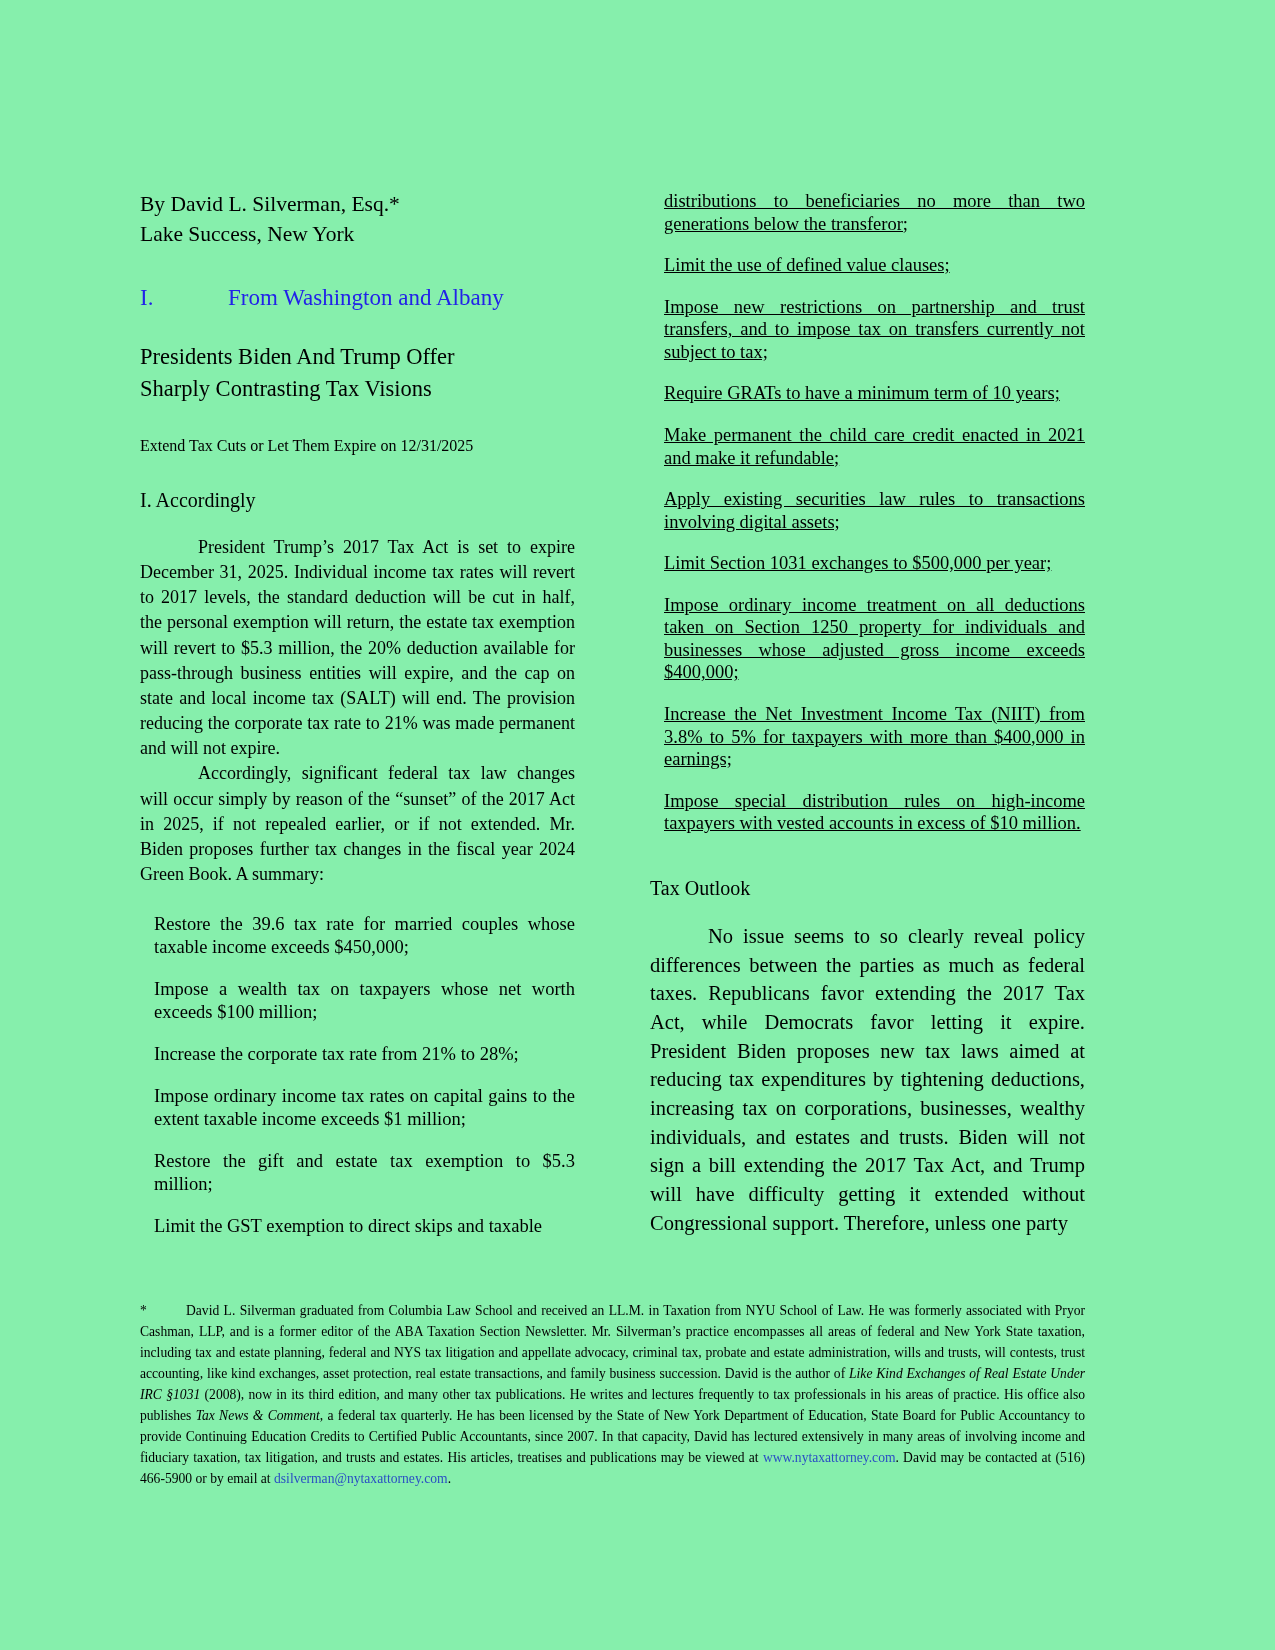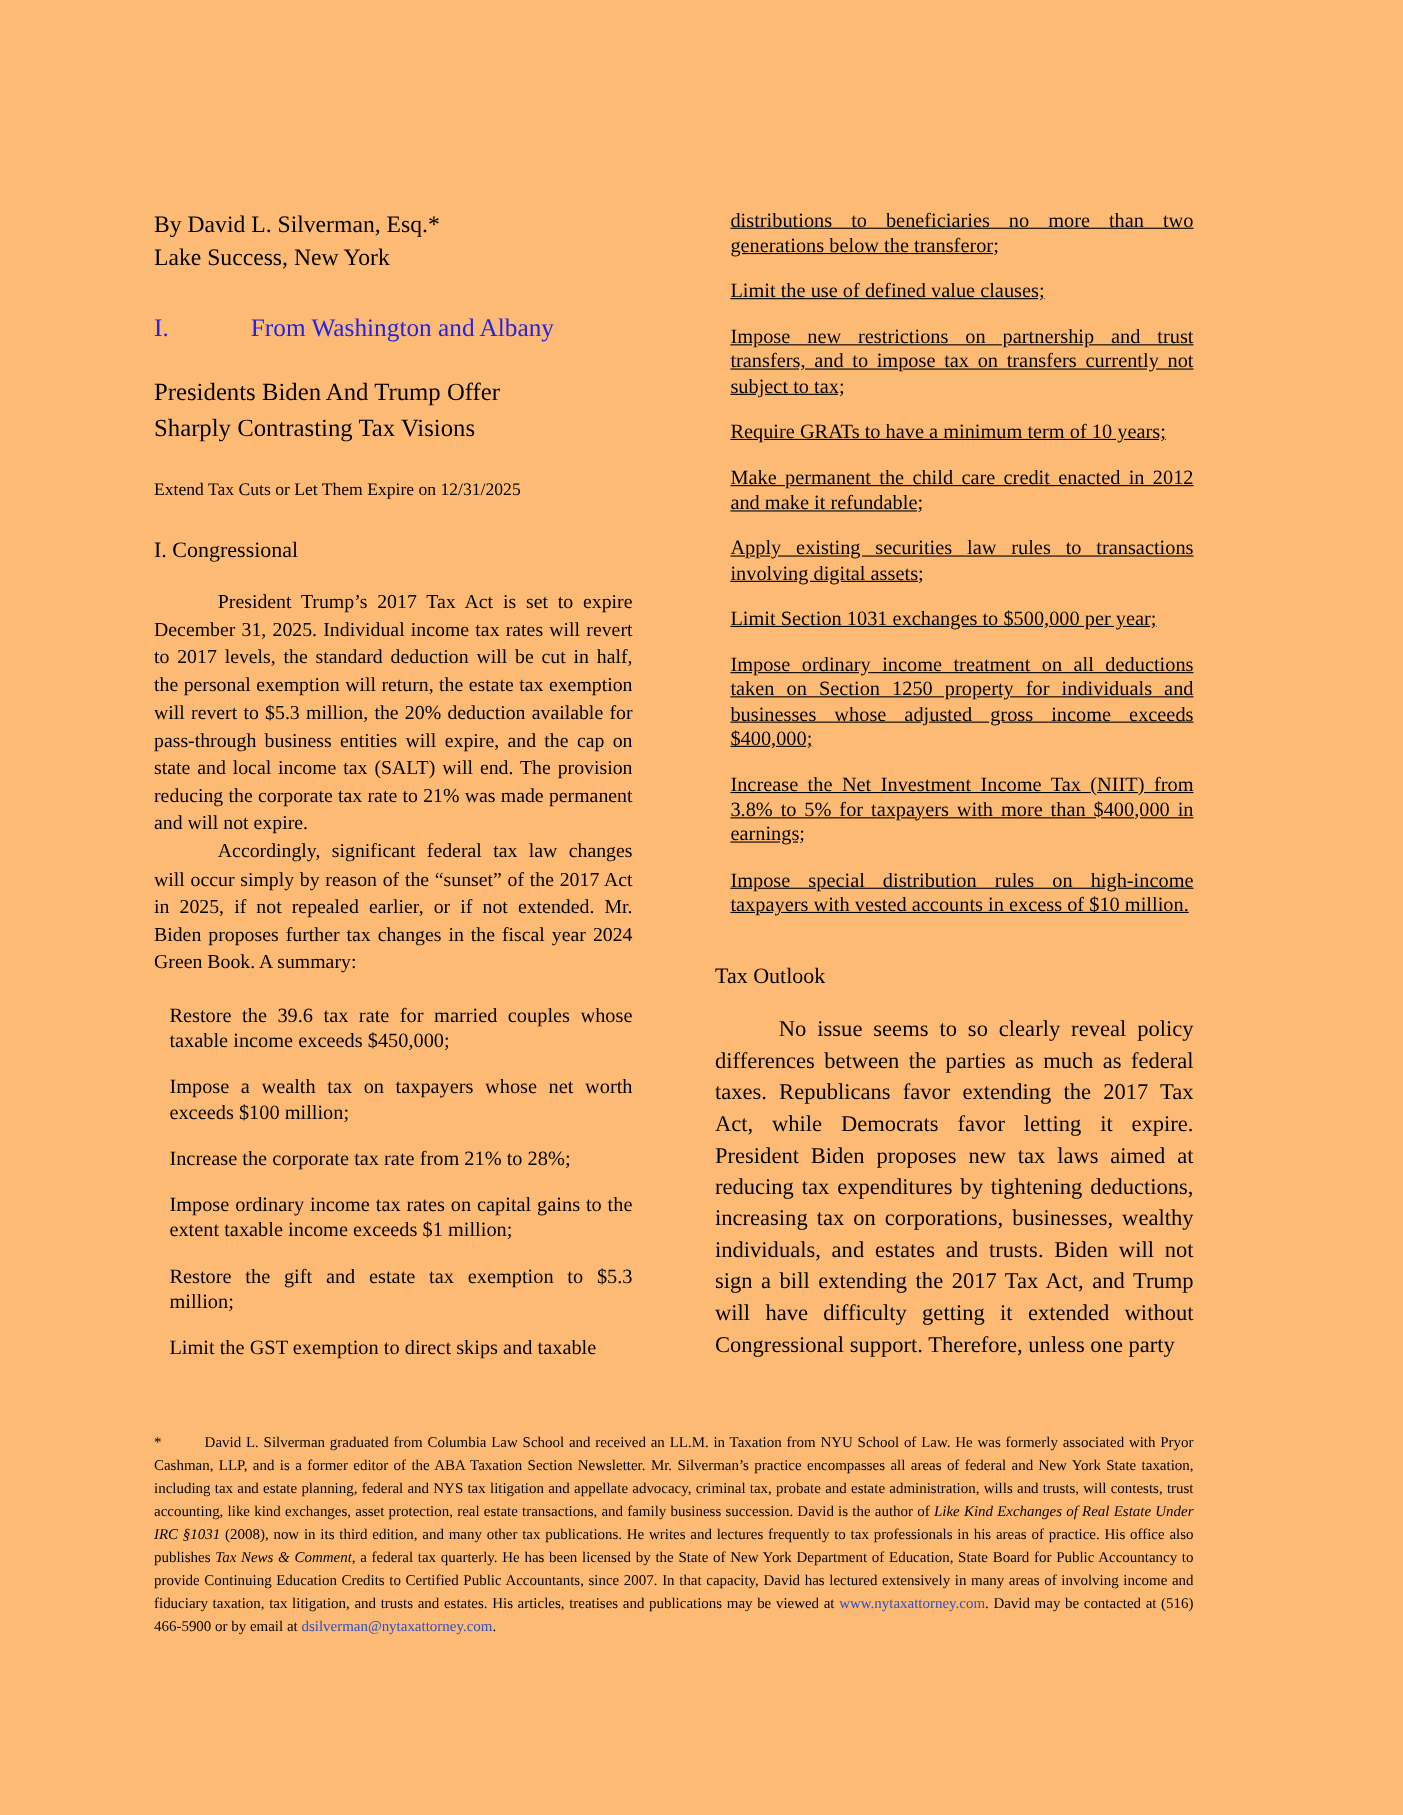--- a/index.html
+++ b/index.html
@@ -4,21 +4,21 @@
 <style>
   html, body {
     margin: 0;
     padding: 0;
     background: #ffffff;
   }
   .page {
     position: relative;
     width: 1275px;
     height: 1650px;
-    background: #fdba74;
+    background: #86efac;
     font-family: "Liberation Serif", "DejaVu Serif", serif;
     color: #000000;
     overflow: hidden;
     box-sizing: border-box;
   }
 
   .columns {
     position: absolute;
     left: 140px;
     top: 190px;
@@ -160,21 +160,21 @@
         <span class="title">From Washington and Albany</span>
       </div>
 
       <div class="article-title">
         <div>Presidents Biden And Trump Offer</div>
         <div>Sharply Contrasting Tax Visions</div>
       </div>
 
       <div class="deck">Extend Tax Cuts or Let Them Expire on 12/31/2025</div>
 
-      <div class="subhead">I.  Congressional</div>
+      <div class="subhead">I.  Accordingly</div>
 
       <p class="body-p">President Trump’s 2017 Tax Act is set to expire December 31, 2025. Individual income tax rates will revert to 2017 levels, the standard deduction will be cut in half, the personal exemption will return, the estate tax exemption will revert to $5.3 million, the 20% deduction available for pass-through business entities will expire, and the cap on state and local income tax (SALT) will end. The provision reducing the corporate tax rate to 21% was made permanent and will not expire.</p>
       <p class="body-p tight">Accordingly, significant federal tax law changes will occur simply by reason of the “sunset” of the 2017 Act in 2025, if not repealed earlier, or if not extended. Mr. Biden proposes further tax changes in the fiscal year 2024 Green Book. A summary:</p>
 
       <ul class="bullets">
         <li>Restore the 39.6 tax rate for married couples whose taxable income exceeds $450,000;</li>
         <li>Impose a wealth tax on taxpayers whose net worth exceeds $100 million;</li>
         <li>Increase the corporate tax rate from 21% to 28%;</li>
         <li>Impose ordinary income tax rates on capital gains to the extent taxable income exceeds $1 million;</li>
         <li>Restore the gift and estate tax exemption to $5.3 million;</li>
@@ -183,21 +183,21 @@
 
     </div>
 
     <div class="col">
 
       <ul class="rbullets">
         <li>distributions to beneficiaries no more than two generations below the transferor;</li>
         <li>Limit the use of defined value clauses;</li>
         <li>Impose new restrictions on partnership and trust transfers, and to impose tax on transfers currently not subject to tax;</li>
         <li>Require GRATs to have a minimum term of 10 years;</li>
-        <li>Make permanent the child care credit enacted in 2012 and make it refundable;</li>
+        <li>Make permanent the child care credit enacted in 2021 and make it refundable;</li>
         <li>Apply existing securities law rules to transactions involving digital assets;</li>
         <li>Limit  Section 1031 exchanges to $500,000 per year;</li>
         <li>Impose ordinary income treatment on all deductions taken on Section 1250 property for individuals and businesses whose adjusted gross income exceeds $400,000;</li>
         <li>Increase the Net Investment Income Tax (NIIT) from 3.8% to 5% for taxpayers with more than $400,000 in earnings;</li>
         <li>Impose special distribution rules on high-income taxpayers with vested accounts in excess of $10 million.</li>
       </ul>
 
       <div class="outlook-head">Tax Outlook</div>
 
       <p class="outlook-p">No issue seems to so clearly reveal  policy differences between the parties as much as federal taxes. Republicans favor extending the 2017 Tax Act, while Democrats favor letting it expire. President Biden proposes new tax laws aimed at reducing tax expenditures by tightening deductions, increasing tax on corporations, businesses, wealthy individuals, and estates and trusts. Biden will not sign a bill extending the 2017 Tax Act, and Trump will have difficulty getting it extended without Congressional support. Therefore, unless one party</p>

